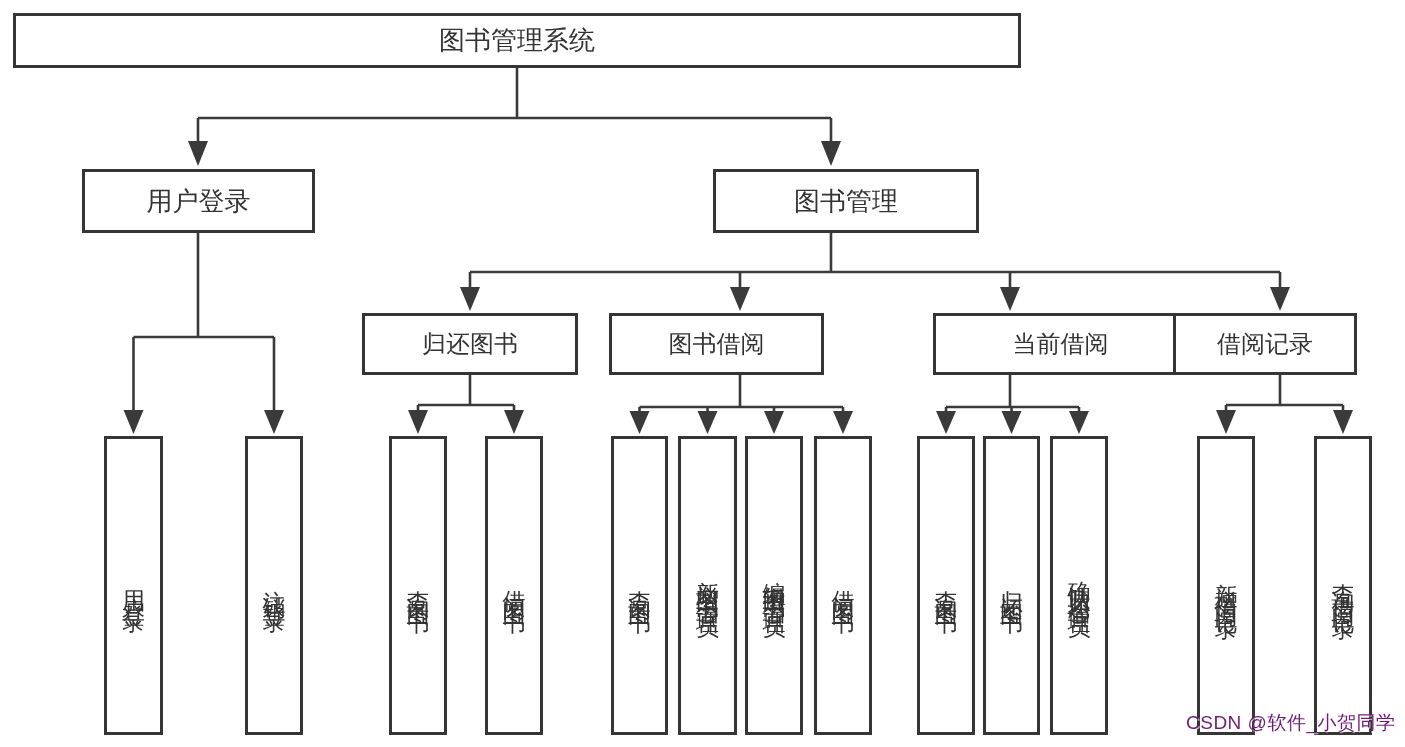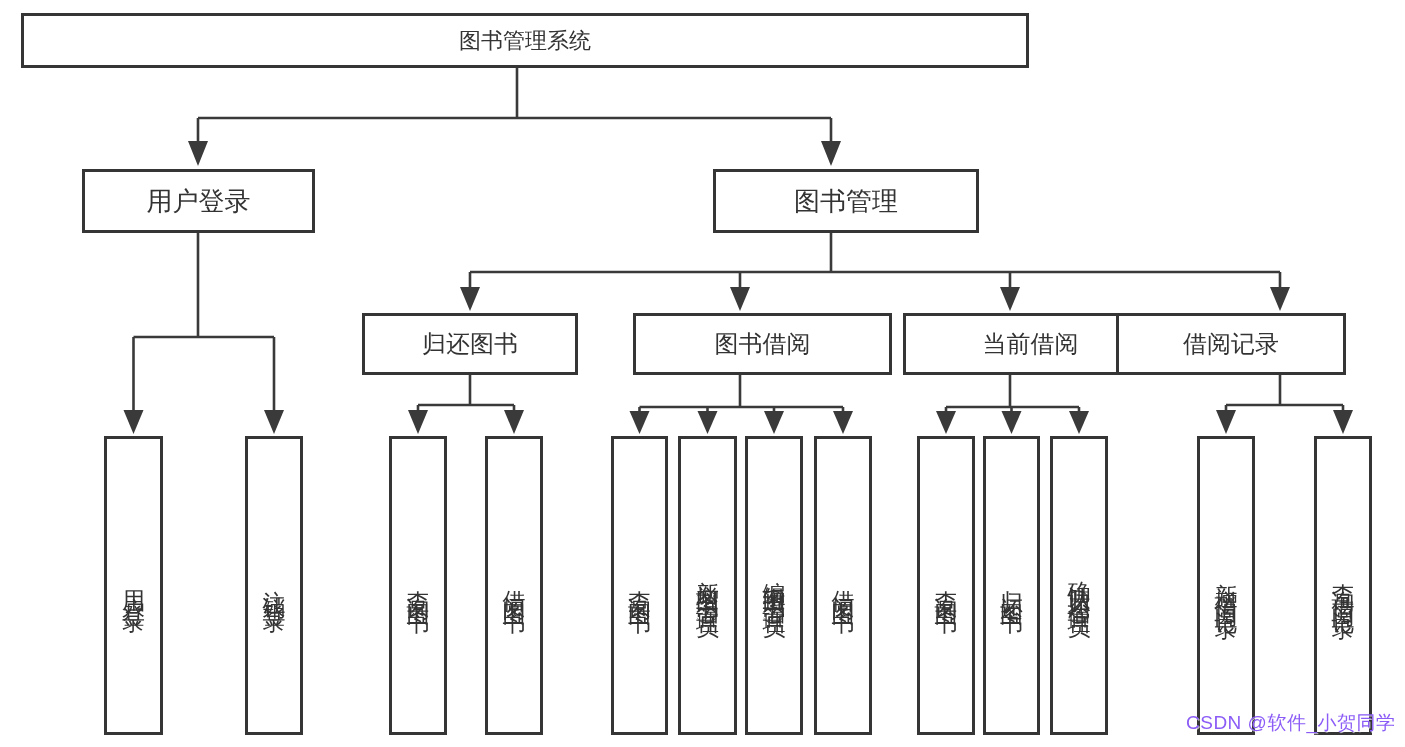--- a/index.html
+++ b/index.html
@@ -17,30 +17,30 @@
 
   .node {
     position: absolute;
     background: #ffffff;
     border: 3px solid #353535;
     display: flex; align-items: center; justify-content: center;
     color: #333333;
   }
   .node .lbl { white-space: nowrap; }
 
-  .node.root  { left: 13px;  top: 13px;  width: 1008px; height: 55px; font-size: 22px; margin-left: 8px; }
+  .node.root  { left: 13px;  top: 13px;  width: 1008px; height: 55px; font-size: 26px; }
   .node.lv2   { top: 169px; height: 64px; font-size: 26px; }
   .node.lv2.a { left: 82px;  width: 233px; }
   .node.lv2.b { left: 713px; width: 266px; }
 
   .node.lv3   { top: 313px; height: 62px; font-size: 24px; }
   .node.lv3.a { left: 362px;  width: 216px; }
-  .node.lv3.b { left: 633px;  width: 259px; }
-  .node.lv3.c { left: 903px;  width: 255px; }
-  .node.lv3.d { left: 1116px; width: 230px; }
+  .node.lv3.b { left: 609px;  width: 215px; }
+  .node.lv3.c { left: 933px;  width: 255px; }
+  .node.lv3.d { left: 1173px; width: 184px; }
 
   .node.leaf  { top: 436px; height: 299px; font-size: 23px; }
   .node.leaf .lbl {
     writing-mode: vertical-rl;
     text-orientation: mixed;
     letter-spacing: 7px;
     line-height: 1;
   }
   .leaf.p1  { left: 104px;  width: 59px; }
   .leaf.p2  { left: 245px;  width: 58px; }
@@ -52,21 +52,21 @@
   .leaf.p8  { left: 814px;  width: 58px; }
   .leaf.p9  { left: 917px;  width: 58px; }
   .leaf.p10 { left: 983px;  width: 57px; }
   .leaf.p11 { left: 1050px; width: 58px; }
   .leaf.p12 { left: 1197px; width: 58px; }
   .leaf.p13 { left: 1314px; width: 58px; }
   .leaf.p6 .lbl, .leaf.p7 .lbl, .leaf.p11 .lbl { letter-spacing: 5px; }
 
   .watermark {
     position: absolute; left: 1186px; top: 710px;
-    font-size: 19px; color: #8b5cf6; letter-spacing: 0.5px;
+    font-size: 19px; color: #701a75; letter-spacing: 0.5px;
     z-index: 10; white-space: nowrap;
     text-shadow: 1px 1px 0 rgba(255,255,255,0.65);
   }
 </style>
 </head>
 <body>
 
 <div class="canvas">
 
   <svg class="wires" viewBox="0 0 1405 747" xmlns="http://www.w3.org/2000/svg">

